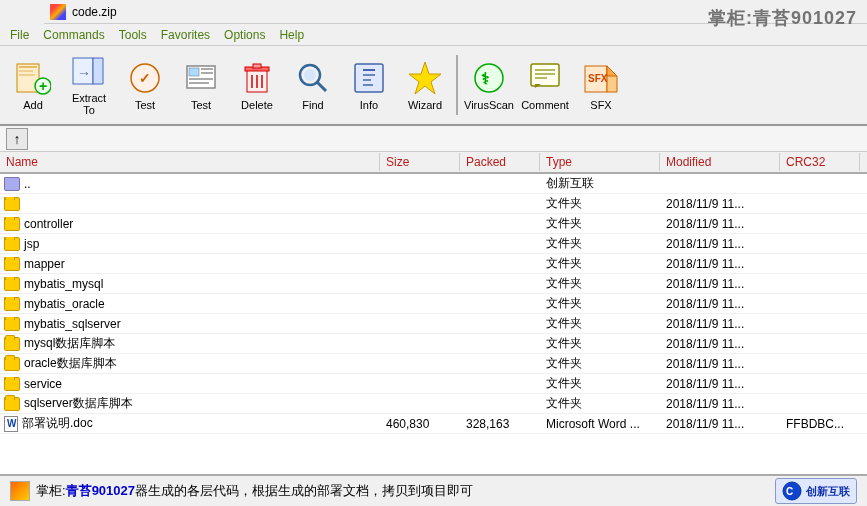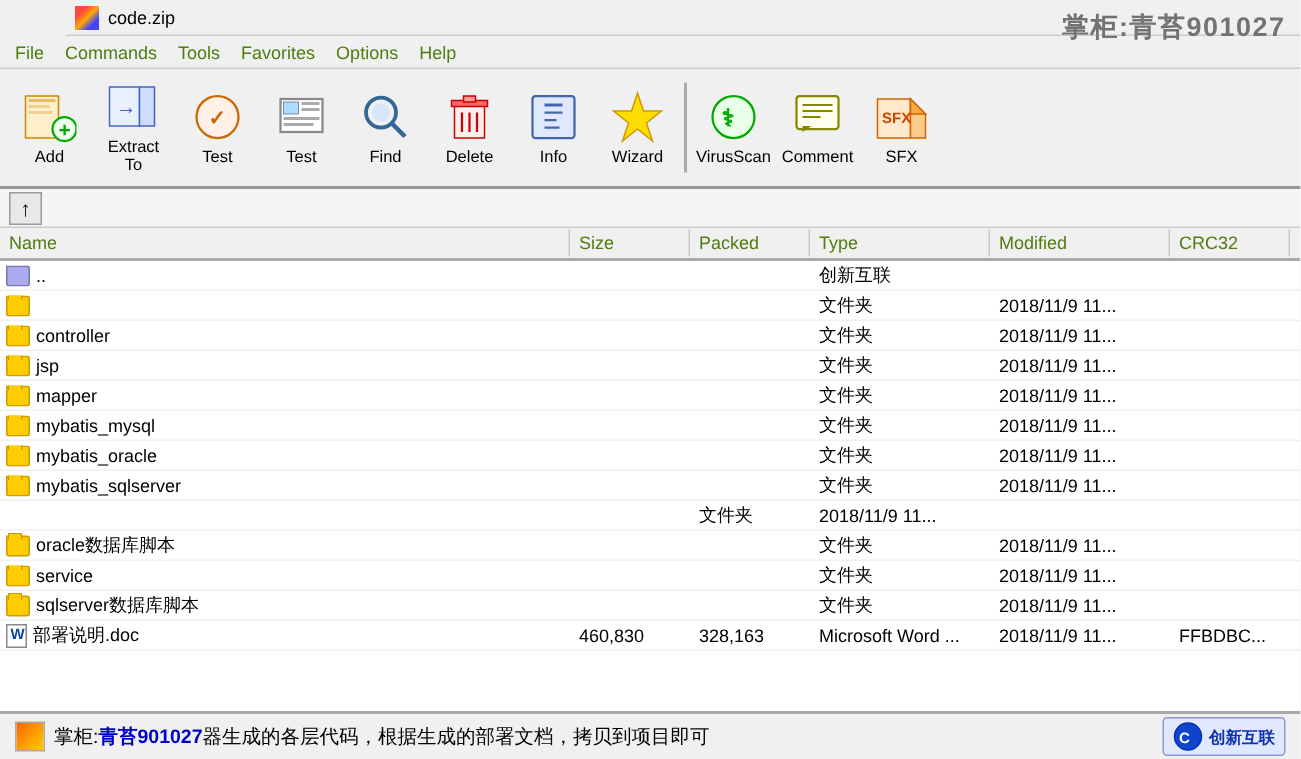--- a/index.html
+++ b/index.html
@@ -115,21 +115,21 @@
       display: grid;
       grid-template-columns: 380px 80px 80px 120px 120px 80px;
       background: #f0f0f0;
       border-bottom: 2px solid #aaa;
       height: 22px;
       align-items: center;
     }
     .header-cell {
       padding: 2px 6px;
       font-size: 12px;
-      color: #4d7c0f;
+      color: #b91c1c;
       border-right: 1px solid #ccc;
       user-select: none;
       cursor: pointer;
     }
     .file-row {
       display: grid;
       grid-template-columns: 380px 80px 80px 120px 120px 80px;
       height: 20px;
       align-items: center;
       border-bottom: 1px solid #f0f0f0;
@@ -314,40 +314,40 @@
         <rect x="6" y="18" width="24" height="2" fill="#aaa"></rect>
         <rect x="6" y="22" width="20" height="2" fill="#aaa"></rect>
       </svg>
     </div>
     <span class="toolbar-btn-label">Test</span>
   </div>
 
   <div class="toolbar-btn">
     <div class="toolbar-icon">
       <svg class="svg-icon" viewBox="0 0 36 36">
-        <circle cx="15" cy="15" r="10" fill="none" stroke="#336699" stroke-width="2.5"></circle>
-        <line x1="22" y1="22" x2="31" y2="31" stroke="#336699" stroke-width="3"></line>
-        <circle cx="15" cy="15" r="6" fill="#cce0ff" opacity="0.7"></circle>
-      </svg>
-    </div>
-    <span class="toolbar-btn-label">Find</span>
-  </div>
-
-  <div class="toolbar-btn">
-    <div class="toolbar-icon">
-      <svg class="svg-icon" viewBox="0 0 36 36">
         <rect x="8" y="10" width="20" height="22" fill="#ffeeee" stroke="#cc0000" stroke-width="1"></rect>
         <rect x="6" y="7" width="24" height="4" fill="#ff6666" stroke="#cc0000" stroke-width="1"></rect>
         <rect x="14" y="4" width="8" height="4" fill="#ff9999" stroke="#cc0000" stroke-width="1"></rect>
         <line x1="13" y1="15" x2="13" y2="28" stroke="#cc0000" stroke-width="1.5"></line>
         <line x1="18" y1="15" x2="18" y2="28" stroke="#cc0000" stroke-width="1.5"></line>
         <line x1="23" y1="15" x2="23" y2="28" stroke="#cc0000" stroke-width="1.5"></line>
       </svg>
     </div>
     <span class="toolbar-btn-label">Delete</span>
+  </div>
+
+  <div class="toolbar-btn">
+    <div class="toolbar-icon">
+      <svg class="svg-icon" viewBox="0 0 36 36">
+        <circle cx="15" cy="15" r="10" fill="none" stroke="#336699" stroke-width="2.5"></circle>
+        <line x1="22" y1="22" x2="31" y2="31" stroke="#336699" stroke-width="3"></line>
+        <circle cx="15" cy="15" r="6" fill="#cce0ff" opacity="0.7"></circle>
+      </svg>
+    </div>
+    <span class="toolbar-btn-label">Find</span>
   </div>
 
   <div class="toolbar-btn">
     <div class="toolbar-icon">
       <svg class="svg-icon" viewBox="0 0 36 36">
         <rect x="4" y="4" width="28" height="28" fill="#e0e8ff" stroke="#4466aa" stroke-width="1.5" rx="2"></rect>
         <line x1="12" y1="10" x2="24" y2="10" stroke="#4466aa" stroke-width="2"></line>
         <line x1="12" y1="15" x2="24" y2="15" stroke="#4466aa" stroke-width="1.5"></line>
         <line x1="12" y1="20" x2="20" y2="20" stroke="#4466aa" stroke-width="1.5"></line>
         <line x1="12" y1="25" x2="22" y2="25" stroke="#4466aa" stroke-width="1.5"></line>
@@ -502,20 +502,24 @@
             <span class="folder-icon"></span>
             <span>mybatis_sqlserver</span>
           </div>
           <div class="file-cell"></div>
           <div class="file-cell"></div>
           <div class="file-cell">文件夹</div>
           <div class="file-cell">2018/11/9 11...</div>
           <div class="file-cell"></div>
         </div>
         <div class="file-row">
+          <div class="file-cell file-name-cell">
+            <span class="folder-icon"></span>
+            <span>mysql数据库脚本</span>
+          </div>
           <div class="file-cell"></div>
           <div class="file-cell"></div>
           <div class="file-cell">文件夹</div>
           <div class="file-cell">2018/11/9 11...</div>
           <div class="file-cell"></div>
         </div>
         <div class="file-row">
           <div class="file-cell file-name-cell">
             <span class="folder-icon"></span>
             <span>oracle数据库脚本</span>

